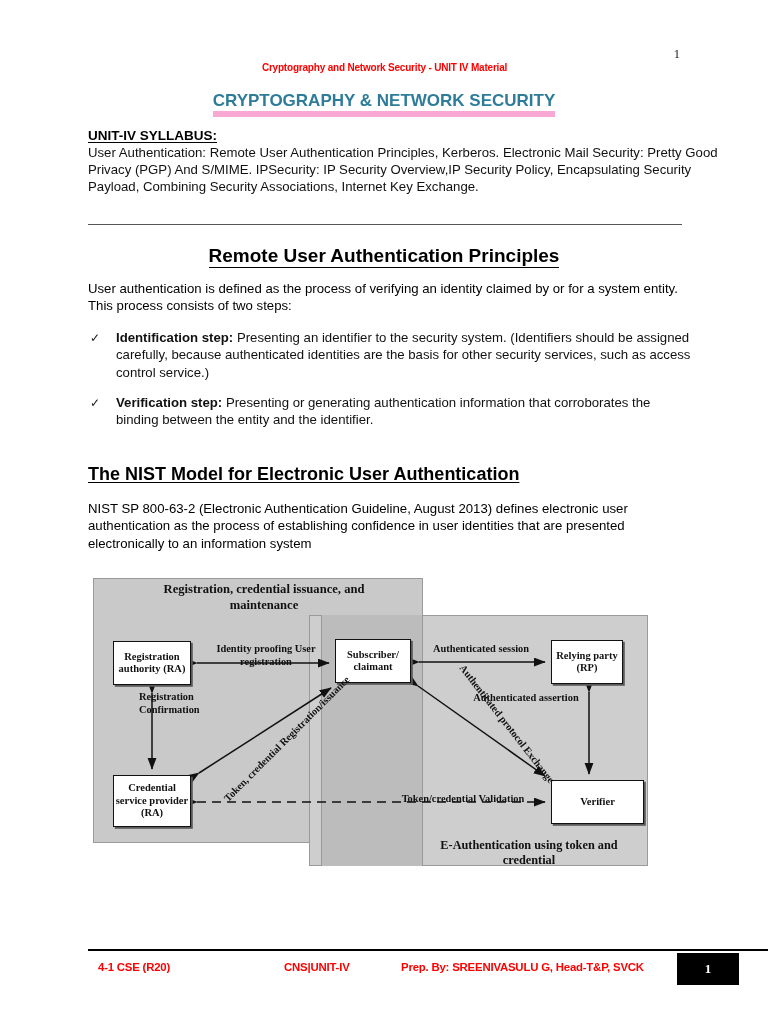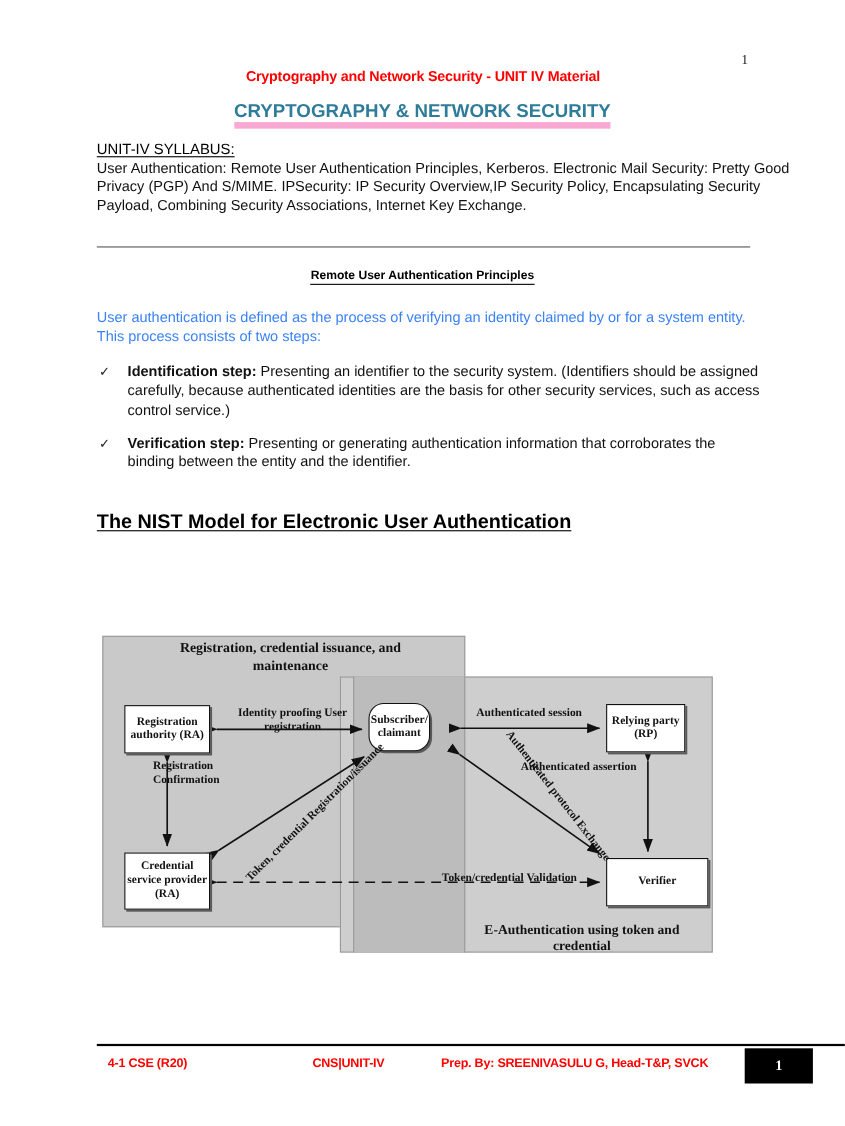--- a/index.html
+++ b/index.html
@@ -19,63 +19,63 @@
   .page-num-top {
     position:absolute; right:88px; top:47px;
     font-size:12.5px; color:#1a1a1a;
     font-family:"Liberation Serif", serif;
   }
   .doc-title-red {
     position:absolute; left:1px; right:0; top:62px;
     text-align:center;
     color:#FF0000;
     font-weight:bold;
-    font-size:13px;
+    font-size:10px;
     letter-spacing:-0.2px;
   }
   .doc-title-main {
     position:absolute; left:0; right:0; top:91px;
     text-align:center;
     color:#2E7C99;
     font-weight:bold;
     font-size:17px;
   }
   .doc-title-main span {
     border-bottom:6px solid #f9a8d4;
     padding-bottom:1px;
   }
 
   .syl-head {
     position:absolute; top:128px; left:0;
-    font-weight:normal; font-size:13.5px;
+    font-weight:bold; font-size:13.5px;
     text-decoration:underline;
     text-underline-offset:2px;
   }
   .syl-body {
     position:absolute; top:144px; left:0; width:648px;
     font-size:13.2px; line-height:17.2px;
     color:#111;
   }
 
   .rule {
     position:absolute; left:88px; width:594px;
     height:0; border-top:1.6px solid #555;
   }
   .rule-1 { top:224px; }
 
   .section-center {
     position:absolute; left:0; width:768px;
-    text-align:center; font-weight:bold; font-size:11px;
+    text-align:center; font-weight:bold; font-size:19px;
   }
   .section-center span { border-bottom:1.5px solid #000; padding-bottom:1px; }
   .sec-remote { top:245px; }
 
   .para {
     position:absolute; left:88px; width:600px;
-    font-size:13.2px; line-height:17.4px; color:#3b82f6;
+    font-size:13.2px; line-height:17.4px; color:#000000;
   }
   .para-1 { top:280px; }
 
   .bullet {
     position:absolute; left:88px; width:604px;
     font-size:13.2px; line-height:17.4px; color:#111;
     padding-left:28px;
   }
   .bullet .tick {
     position:absolute; left:2px; top:1px;
@@ -131,21 +131,21 @@
     text-align:center;
     font-family:"Liberation Serif", serif;
     font-weight:bold;
     font-size:10.5px;
     line-height:12.5px;
     color:#111;
     z-index:6;
   }
   .box-ra    { left:32px;  top:73px;  width:78px; height:44px; }
   .box-csp   { left:32px;  top:207px; width:78px; height:52px; }
-  .box-sub   { left:254px; top:71px;  width:56px; height:44px;border-radius:14px; }
+  .box-sub   { left:254px; top:71px;  width:76px; height:44px; }
   .box-rp    { left:470px; top:72px;  width:72px; height:44px; }
   .box-ver   { left:470px; top:212px; width:93px; height:44px; }
 
   .dlabel {
     position:absolute;
     font-family:"Liberation Serif", serif;
     font-weight:bold;
     font-size:10.4px;
     line-height:12.6px;
     color:#111;
@@ -233,20 +233,21 @@
   <div class="bullet bul-1">
     <span class="tick">✓</span><b>Identification step:</b><span> Presenting an identifier to the security system. (Identifiers should be assigned carefully, because authenticated identities are the basis for other security services, such as access control service.)</span>
   </div>
 
   <div class="bullet bul-2">
     <span class="tick">✓</span><b>Verification step:</b><span> Presenting or generating authentication information that corroborates the binding between the entity and the identifier.</span>
   </div>
 
   <div class="sub-head sub-nist">The NIST Model for Electronic User Authentication</div>
 
+  <div class="para para-2">NIST SP 800-63-2 (Electronic Authentication Guideline, August 2013) defines electronic user authentication as the process of establishing confidence in user identities that are presented electronically to an information system</div>
 
   <div class="diagram">
     <div class="dg-inner">
 
       <div class="panel-left"></div>
       <div class="panel-right"></div>
       <div class="panel-mid"></div>
 
       <svg class="dg-svg" viewBox="0 0 580 310">
         <defs>

